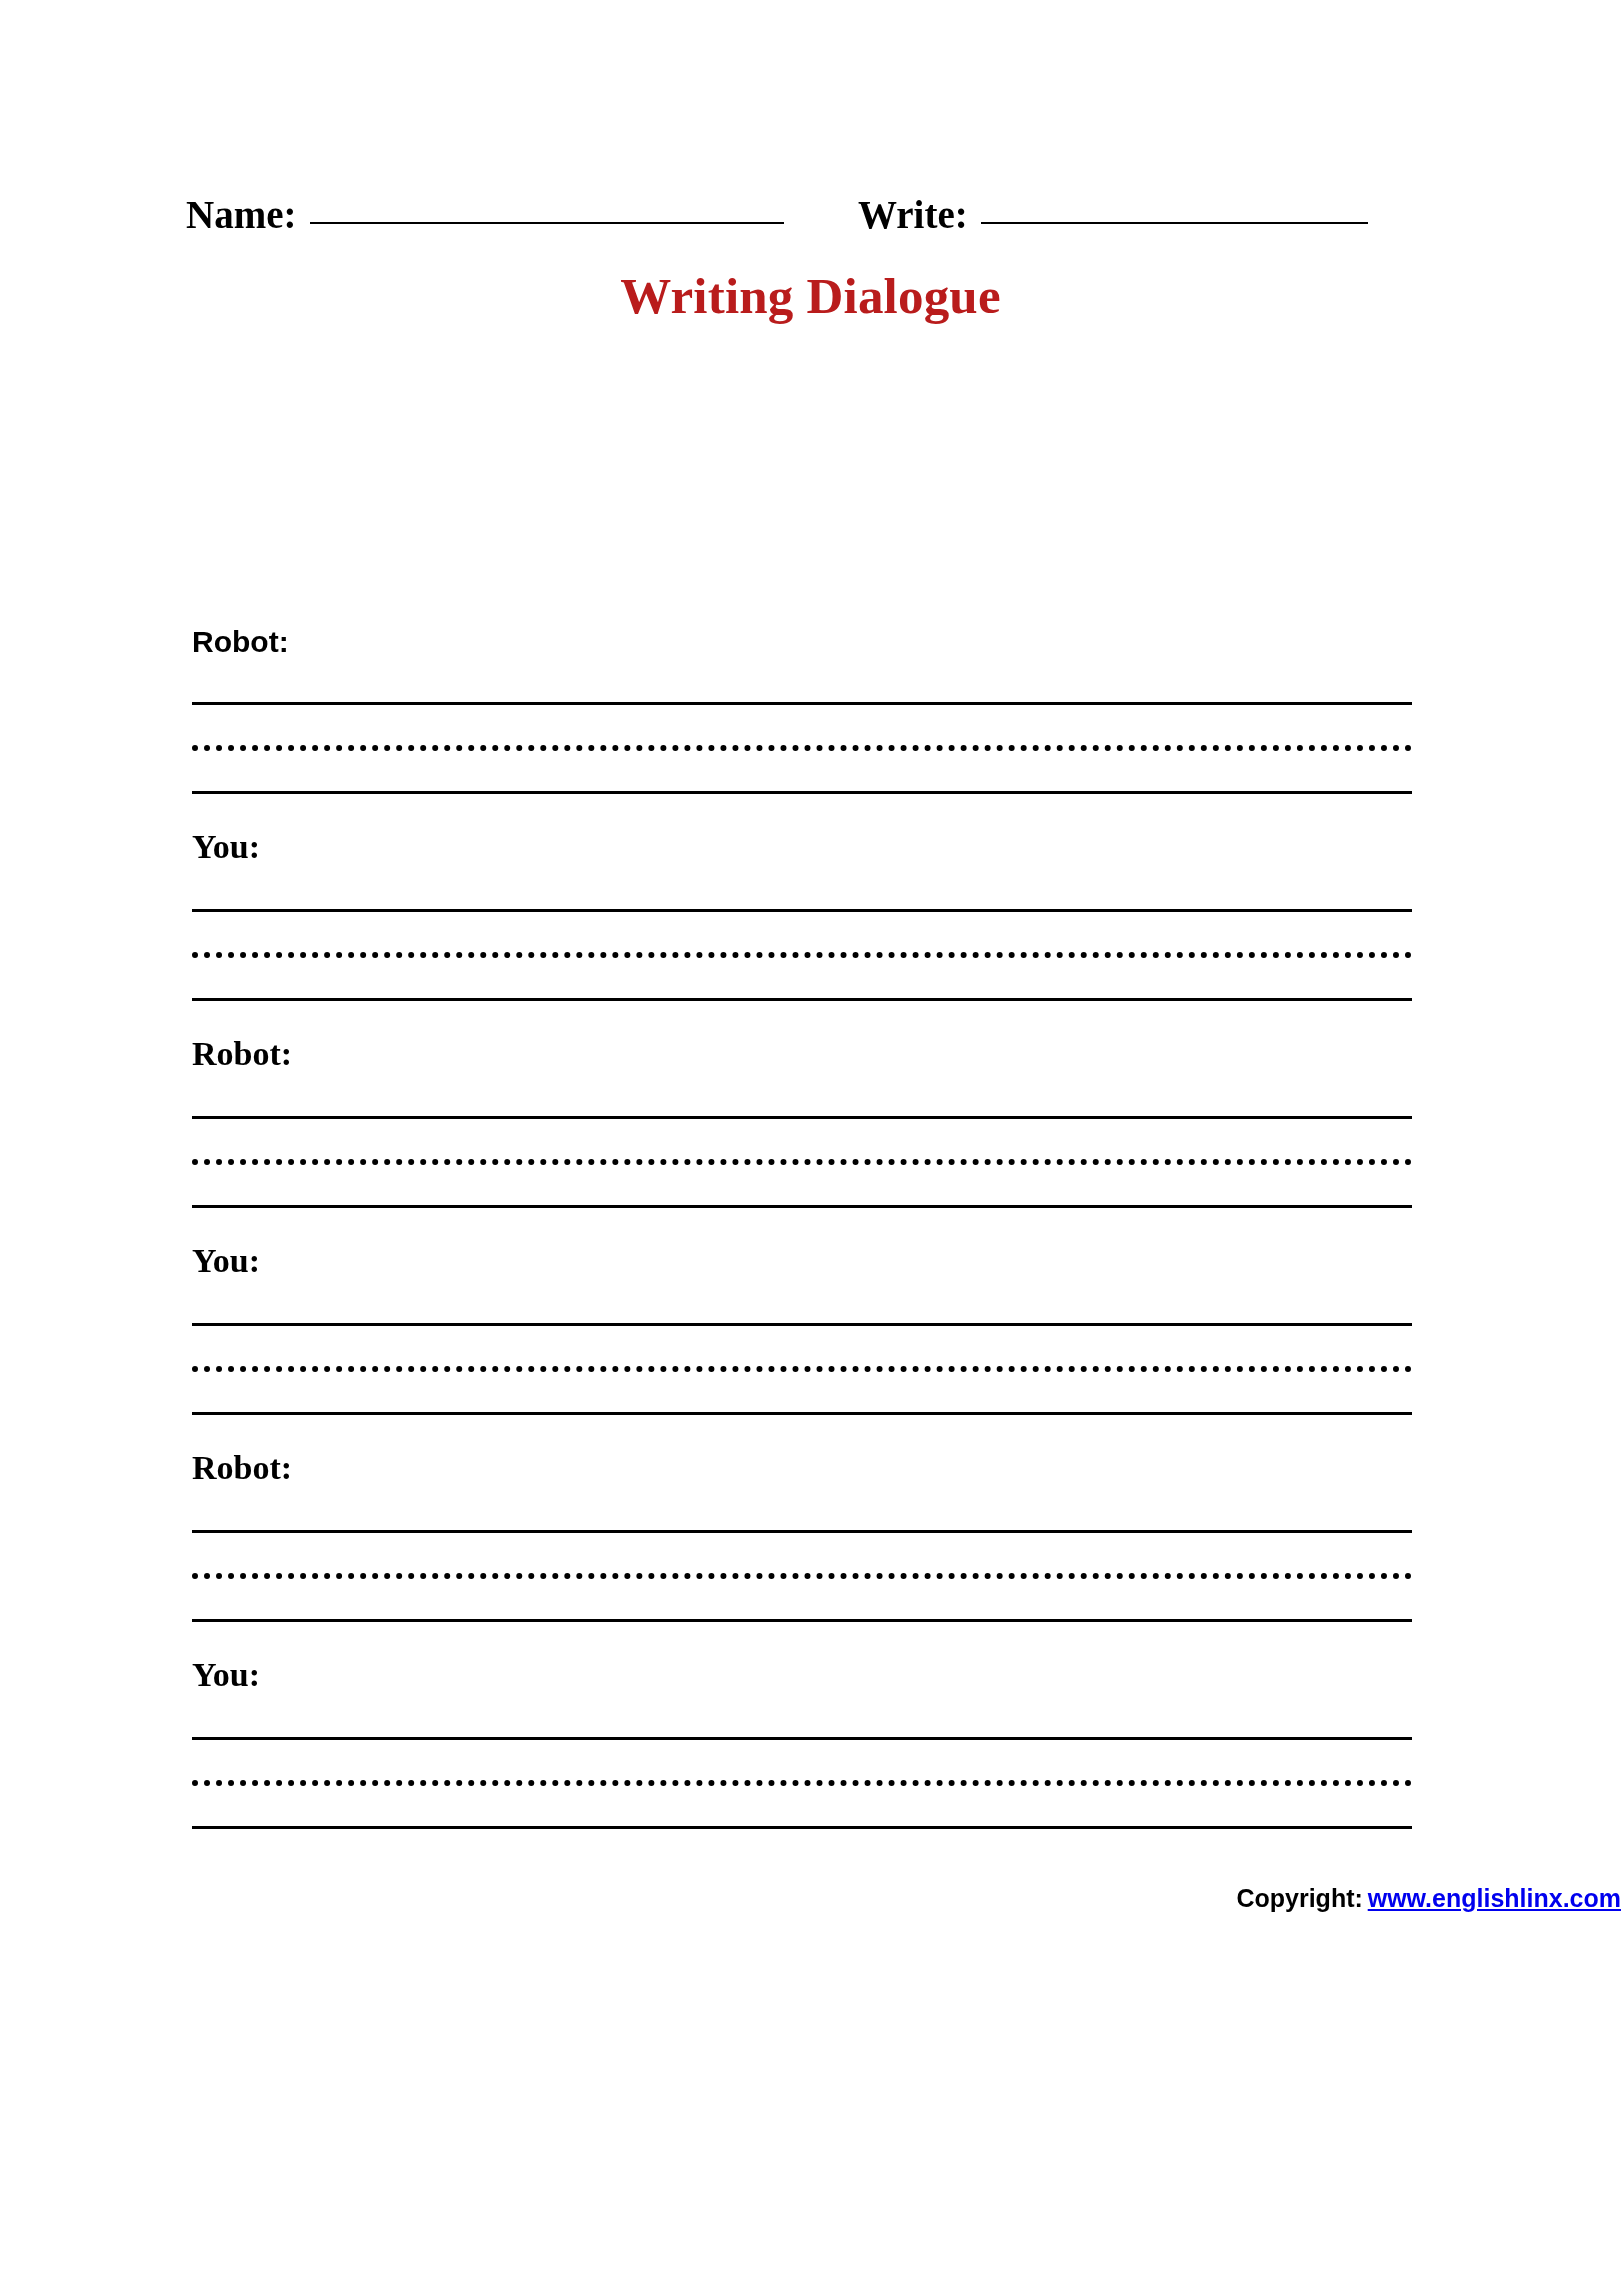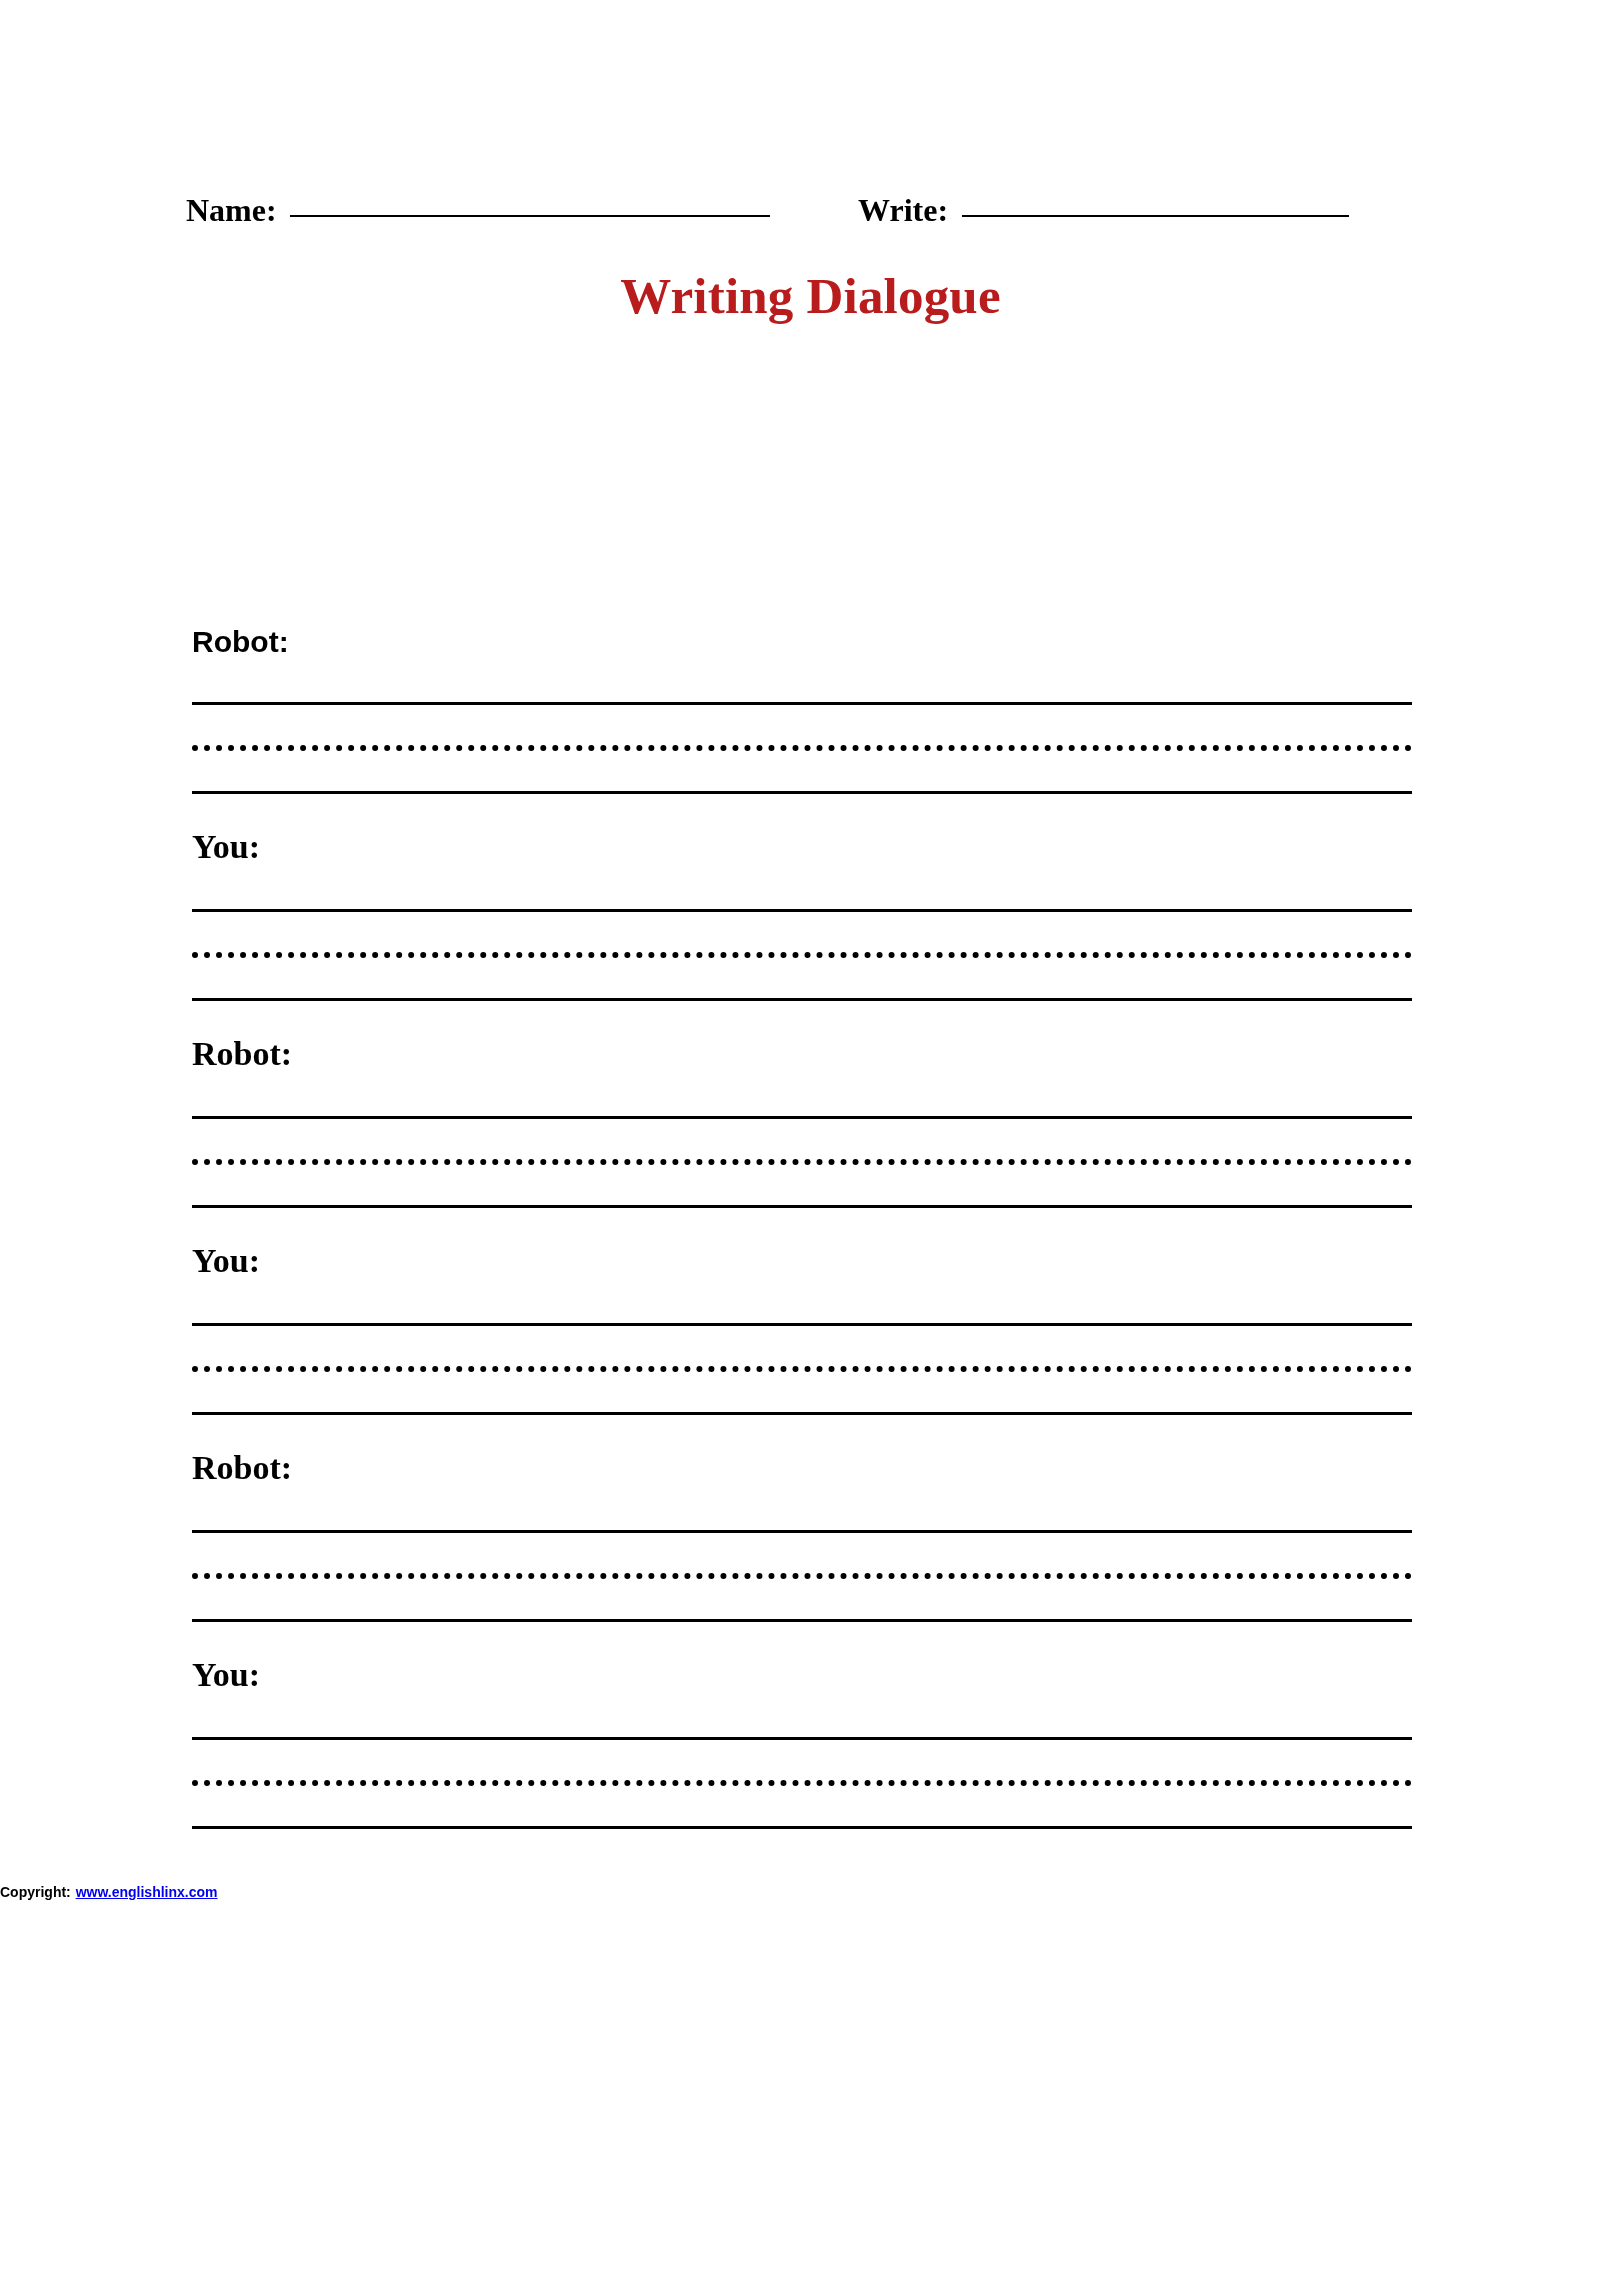--- a/index.html
+++ b/index.html
@@ -33,21 +33,21 @@
   }
   .date-block {
     display: flex;
     align-items: baseline;
     flex: 1;
     padding-left: 74px;
   }
   .field-label {
     font-family: "Liberation Serif", "DejaVu Serif", serif;
     font-weight: bold;
-    font-size: 32px;
+    font-size: 39px;
     color: #000000;
     white-space: nowrap;
   }
   .field-rule {
     flex: 1;
     height: 0;
     border-bottom: 2px solid #000000;
     margin-left: 13.7px;
     position: relative;
     top: -3.9px;
@@ -145,23 +145,23 @@
   .gap-a { height: 40px; }
   .gap-b { height: 40px; }
   .gap-after { height: 36px; }
 
   
   .footer {
     position: absolute;
     left: 0;
     top: 1884px;
     width: 100%;
-    text-align: left;
+    text-align: right;
     font-family: "Liberation Sans", "DejaVu Sans", sans-serif;
-    font-size: 14px;
+    font-size: 25px;
     font-weight: bold;
     color: #000000;
   }
   .footer .copy-label { color: #000000; }
   .footer .copy-link {
     color: #0000EE;
     text-decoration: underline;
     margin-left: 4.9px;
   }
 </style>

